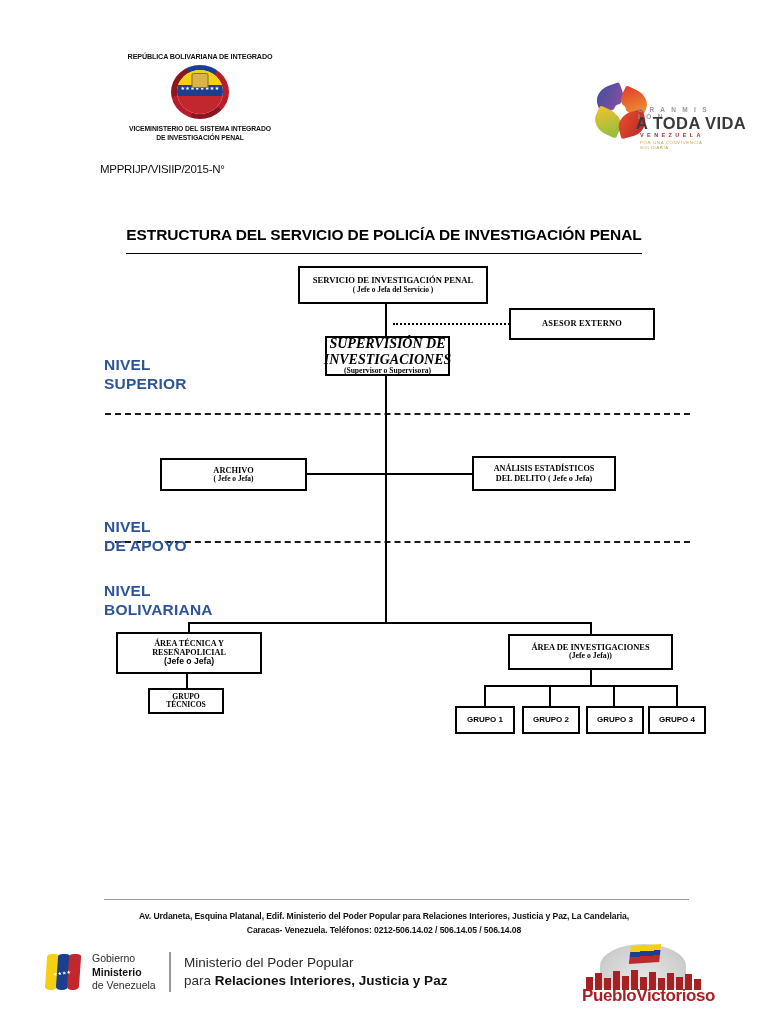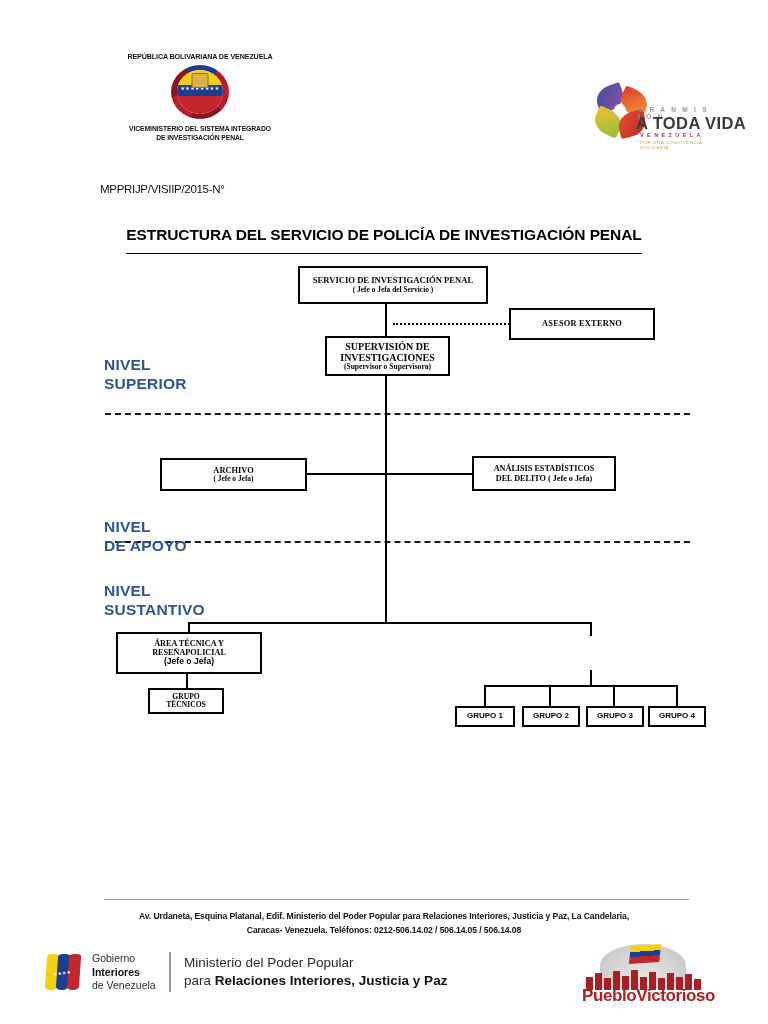--- a/index.html
+++ b/index.html
@@ -94,21 +94,20 @@
     margin-top: 2px;
   }
   .hdr-ref {
     position: absolute;
     left: 100px;
     top: 163px;
     font-size: 11.5px;
     color: #111;
     letter-spacing: -0.3px;
     font-family: "Liberation Sans", sans-serif;
-    margin-top: 20px;
   }
 
   
   .atv {
     position: absolute;
     left: 588px;
     top: 84px;
     width: 125px;
     height: 72px;
   }
@@ -207,21 +206,21 @@
   }
 
   .n-servicio { left: 298px; top: 266px; width: 190px; height: 38px; }
   .n-servicio .l1 { font-size: 8.6px; }
   .n-servicio .l2 { font-size: 7.4px; }
 
   .n-asesor { left: 509px; top: 308px; width: 146px; height: 32px; }
   .n-asesor .l1 { font-size: 8.4px; letter-spacing: 0.2px; }
 
   .n-supervision { left: 325px; top: 336px; width: 125px; height: 40px; }
-  .n-supervision .l1 { font-size: 10px; }
+  .n-supervision .l1 { font-size: 14px; font-style: italic; }
   .n-supervision .l2 { font-size: 7.6px; }
 
   .n-archivo { left: 160px; top: 458px; width: 147px; height: 33px; }
   .n-archivo .l1 { font-size: 8.4px; }
   .n-archivo .l2 { font-size: 7.4px; }
 
   .n-analisis { left: 472px; top: 456px; width: 144px; height: 35px; }
   .n-analisis .l1 { font-size: 8.2px; }
   .n-analisis .l2 { font-size: 8.2px; }
 
@@ -229,21 +228,21 @@
   .n-tecnica .l1 { font-size: 8.2px; }
   .n-tecnica .l2 { font-size: 8.6px; font-family: "Liberation Sans", sans-serif; }
 
   .n-grupotec { left: 148px; top: 688px; width: 76px; height: 26px; }
   .n-grupotec .l1 { font-size: 7.6px; }
 
   .n-investig { left: 508px; top: 634px; width: 165px; height: 36px; }
   .n-investig .l1 { font-size: 8.4px; }
   .n-investig .l2 { font-size: 7.8px; }
 
-  .n-g { height: 21px; top: 706px; font-family: "Liberation Sans", sans-serif; }
+  .n-g { height: 28px; top: 706px; font-family: "Liberation Sans", sans-serif; }
   .n-g .l1 { font-size: 8px; font-weight: bold; }
   .n-g1 { left: 455px; width: 60px; }
   .n-g2 { left: 522px; width: 58px; }
   .n-g3 { left: 586px; width: 58px; }
   .n-g4 { left: 648px; width: 58px; }
 
   
   .ln { position: absolute; background: #000; z-index: 1; }
   .lv { width: 2.2px; }
   .lh { height: 2.2px; }
@@ -399,21 +398,21 @@
     letter-spacing: -0.4px;
     font-family: "Liberation Sans", sans-serif;
   }
 </style>
 </head>
 <body>
 
 <div class="page">
 
   <div class="hdr-left">
-    <div class="hdr-republica">REPÚBLICA BOLIVARIANA DE VENEZUELA</div>
+    <div class="hdr-republica">REPÚBLICA BOLIVARIANA DE INTEGRADO</div>
 
     <div class="seal">
       <div class="seal-ring"></div>
       <div class="seal-inner">
         <div class="seal-flag-y"></div>
         <div class="seal-flag-b"></div>
         <div class="seal-flag-r"></div>
         <div class="seal-stars">★★★★★★★★</div>
         <div class="seal-crest"></div>
       </div>
@@ -453,21 +452,21 @@
     <div class="lvl lvl-superior">
       <div>NIVEL</div>
       <div>SUPERIOR</div>
     </div>
     <div class="lvl lvl-apoyo">
       <div>NIVEL</div>
       <div>DE APOYO</div>
     </div>
     <div class="lvl lvl-sustantivo">
       <div>NIVEL</div>
-      <div>SUSTANTIVO</div>
+      <div>BOLIVARIANA</div>
     </div>
 
     <div class="ln lv" style="left:385px; top:304px; height:34px;"></div>
 
     <div class="dotline" style="left:393px; top:323px; width:117px;"></div>
 
     <div class="ln lv" style="left:385px; top:376px; height:248px;"></div>
 
     <div class="ln lh" style="left:305px; top:473px; width:82px;"></div>
     <div class="ln lh" style="left:385px; top:473px; width:89px;"></div>
@@ -514,20 +513,24 @@
       <div class="l1">ÁREA  TÉCNICA Y</div>
       <div class="l1">RESEÑAPOLICIAL</div>
       <div class="l2">(Jefe o Jefa)</div>
     </div>
 
     <div class="node n-grupotec">
       <div class="l1">GRUPO</div>
       <div class="l1">TÉCNICOS</div>
     </div>
 
+    <div class="node n-investig">
+      <div class="l1">ÁREA DE INVESTIGACIONES</div>
+      <div class="l2">(Jefe o Jefa))</div>
+    </div>
 
     <div class="node n-g n-g1">
       <div class="l1">GRUPO 1</div>
     </div>
     <div class="node n-g n-g2">
       <div class="l1">GRUPO 2</div>
     </div>
     <div class="node n-g n-g3">
       <div class="l1">GRUPO 3</div>
     </div>
@@ -546,21 +549,21 @@
 
   <div class="gov">
     <div class="gov-flag">
       <i class="gf-y"></i>
       <i class="gf-b"></i>
       <i class="gf-r"></i>
       <div class="gov-stars">★★★★</div>
     </div>
     <div class="gov-txt">
       <div>Gobierno</div>
-      <div><b>Interiores</b></div>
+      <div><b>Ministerio</b></div>
       <div>de Venezuela</div>
     </div>
     <div class="gov-sep"></div>
     <div class="min-txt">
       <div>Ministerio del Poder Popular</div>
       <div>
         <span>para </span><b>Relaciones Interiores, Justicia y Paz</b>
       </div>
     </div>
   </div>

